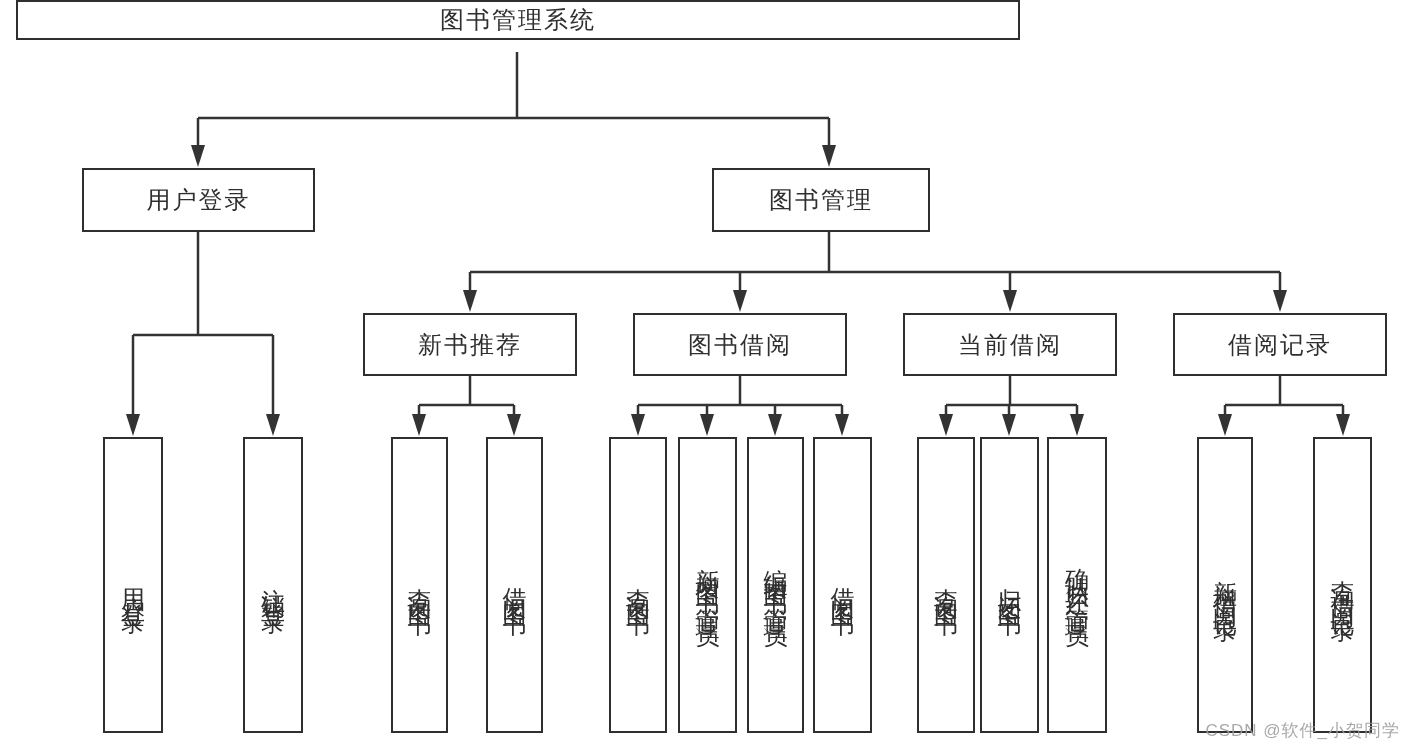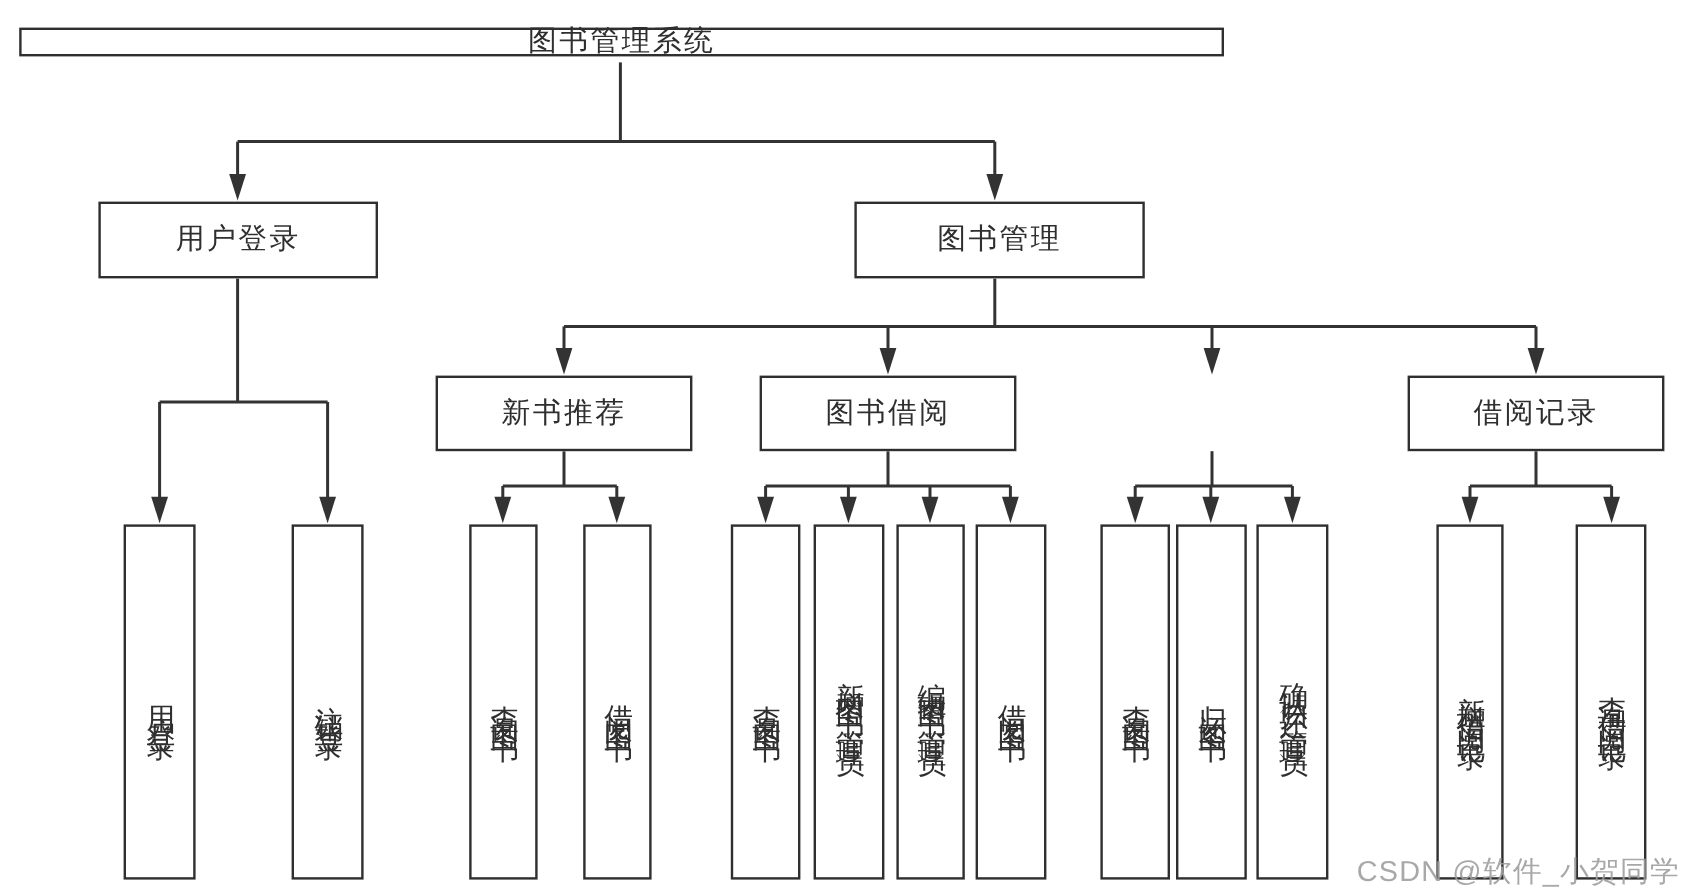--- a/index.html
+++ b/index.html
@@ -30,36 +30,36 @@
     background: #ffffff;
     display: flex;
     align-items: center;
     justify-content: center;
     color: #2f2f2f;
     font-size: 24px;
     letter-spacing: 2px;
     line-height: 1;
     white-space: nowrap;
   }
-  .root-box  { left: 16px;  top: 23px;  width: 1004px; height: 24px; }
+  .root-box  { left: 16px;  top: 0;  width: 1004px; height: 40px; }
   .l2-box    { top: 168px; height: 64px; }
   .l3-box    { top: 313px; height: 63px; width: 214px; }
   .leaf      { top: 437px; height: 296px; }
   .vtext {
     writing-mode: vertical-rl;
     letter-spacing: 8px;
     font-size: 24px;
     line-height: 1;
     white-space: nowrap;
   }
   .watermark {
     position: absolute;
     right: 5px;
     bottom: 5px;
-    font-size: 24px;
+    font-size: 17px;
     letter-spacing: 1px;
     color: rgba(158, 158, 158, 0.9);
     z-index: 10;
     white-space: nowrap;
   }
 </style>
 </head>
 <body>
 
 <div class="canvas">
@@ -119,29 +119,32 @@
       <polygon points="1336,414 1350,414 1343,436" fill="#333333"></polygon>
     </svg>
 
   <div class="box root-box">
     <span>图书管理系统</span>
   </div>
 
   <div class="box l2-box" style="left:82px; width:233px;">
     <span>用户登录</span>
   </div>
-  <div class="box l2-box" style="left:712px; width:242px;">
+  <div class="box l2-box" style="left:712px; width:218px;">
     <span>图书管理</span>
   </div>
 
   <div class="box l3-box" style="left:633px;">
     <span>图书借阅</span>
   </div>
   <div class="box l3-box" style="left:363px;">
     <span>新书推荐</span>
+  </div>
+  <div class="box l3-box" style="left:903px;">
+    <span>当前借阅</span>
   </div>
   <div class="box l3-box" style="left:1173px;">
     <span>借阅记录</span>
   </div>
 
   <div class="box leaf" style="left:103px; width:60px;">
     <span class="vtext">用户登录</span>
   </div>
   <div class="box leaf" style="left:243px; width:60px;">
     <span class="vtext">注销登录</span>

